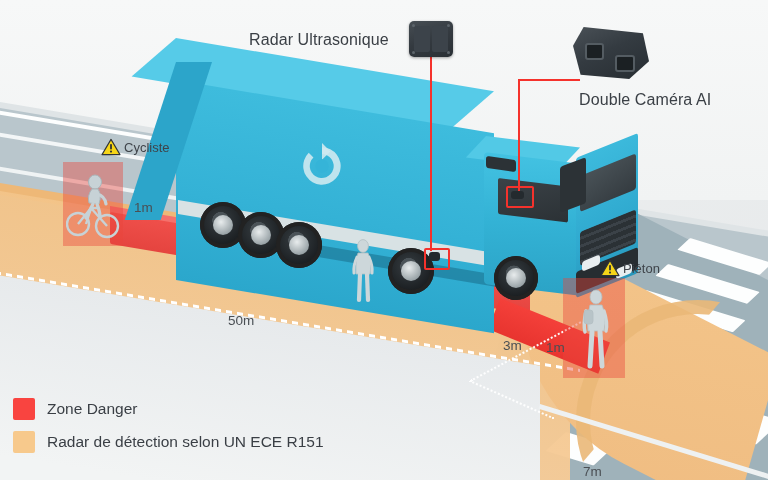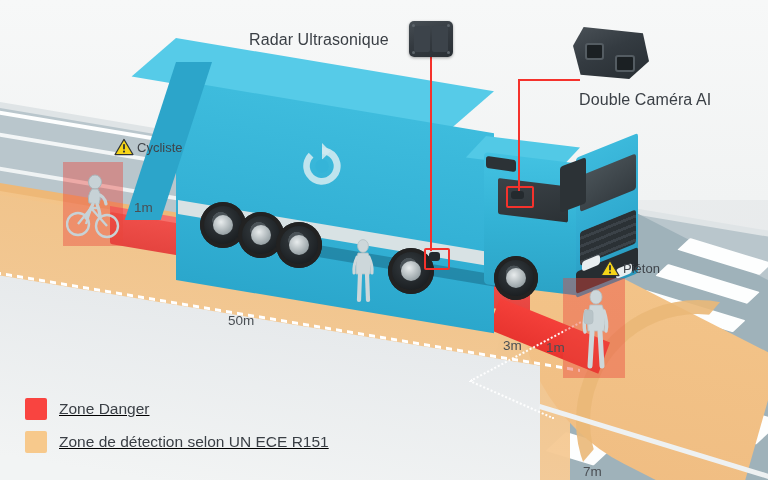--- a/index.html
+++ b/index.html
@@ -131,21 +131,21 @@
   .fig{position:absolute;}
 
   
   .label{position:absolute;color:#3a3f45;font-size:16px;white-space:nowrap;
          letter-spacing:.1px;}
   .warn-label{position:absolute;display:flex;align-items:center;gap:3px;
               color:#3f444a;font-size:13px;white-space:nowrap;}
   .dist{position:absolute;color:#4a4f54;font-size:13.5px;white-space:nowrap;}
 
   
-  .legend{position:absolute;left:25px;top:398px;text-decoration:underline;}
+  .legend{position:absolute;left:13px;top:398px;}
   .lg-row{display:flex;align-items:center;gap:12px;margin-bottom:11px;}
   .sw{width:22px;height:22px;border-radius:2px;flex:none;}
   .lg-txt{color:#3a3f45;font-size:15.5px;white-space:nowrap;}
 </style>
 </head>
 <body>
 
 <div class="scene">
 
   <div class="ground">
@@ -282,21 +282,21 @@
       <path d="M26 23 q4 12 2 20" stroke="#cdd7da" stroke-width="3.4" fill="none" stroke-linecap="round"></path>
       <rect x="6" y="22" width="9" height="14" rx="3" fill="#b8c4c8"></rect>
       <path d="M14 44 l-2 34" stroke="#cdd7da" stroke-width="5" fill="none" stroke-linecap="round"></path>
       <path d="M22 44 l2 34" stroke="#cdd7da" stroke-width="5" fill="none" stroke-linecap="round"></path>
     </g>
   </svg>
 
   <div class="label" style="left:579px;top:91px;">Double Caméra AI</div>
   <div class="label" style="left:249px;top:31px;">Radar Ultrasonique</div>
 
-  <div class="warn-label" style="left:114px;top:138px;">
+  <div class="warn-label" style="left:101px;top:138px;">
     <svg width="20" height="18" viewBox="0 0 20 18">
       <path d="M10 1.4 L19 16.6 L1 16.6 Z" fill="#f6d518" stroke="#2f3337" stroke-width="1.1" stroke-linejoin="round"></path>
       <rect x="9.1" y="6" width="1.8" height="5.6" rx=".8" fill="#2f3337"></rect>
       <circle cx="10" cy="13.6" r="1.05" fill="#2f3337"></circle>
     </svg>
     <span>Cycliste</span>
   </div>
 
   <div class="warn-label" style="left:600px;top:259px;">
     <svg width="20" height="18" viewBox="0 0 20 18">
@@ -313,17 +313,17 @@
   <div class="dist" style="left:546px;top:340px;">1m</div>
   <div class="dist" style="left:583px;top:421px;margin-top:43px;">7m</div>
 
   <div class="legend">
     <div class="lg-row">
       <div class="sw" style="background:#F94440;"></div>
       <div class="lg-txt">Zone Danger</div>
     </div>
     <div class="lg-row">
       <div class="sw" style="background:#F7C98C;"></div>
-      <div class="lg-txt">Zone de détection selon UN ECE R151</div>
+      <div class="lg-txt">Radar de détection selon UN ECE R151</div>
     </div>
   </div>
 
 </div>
 
 </body></html>

